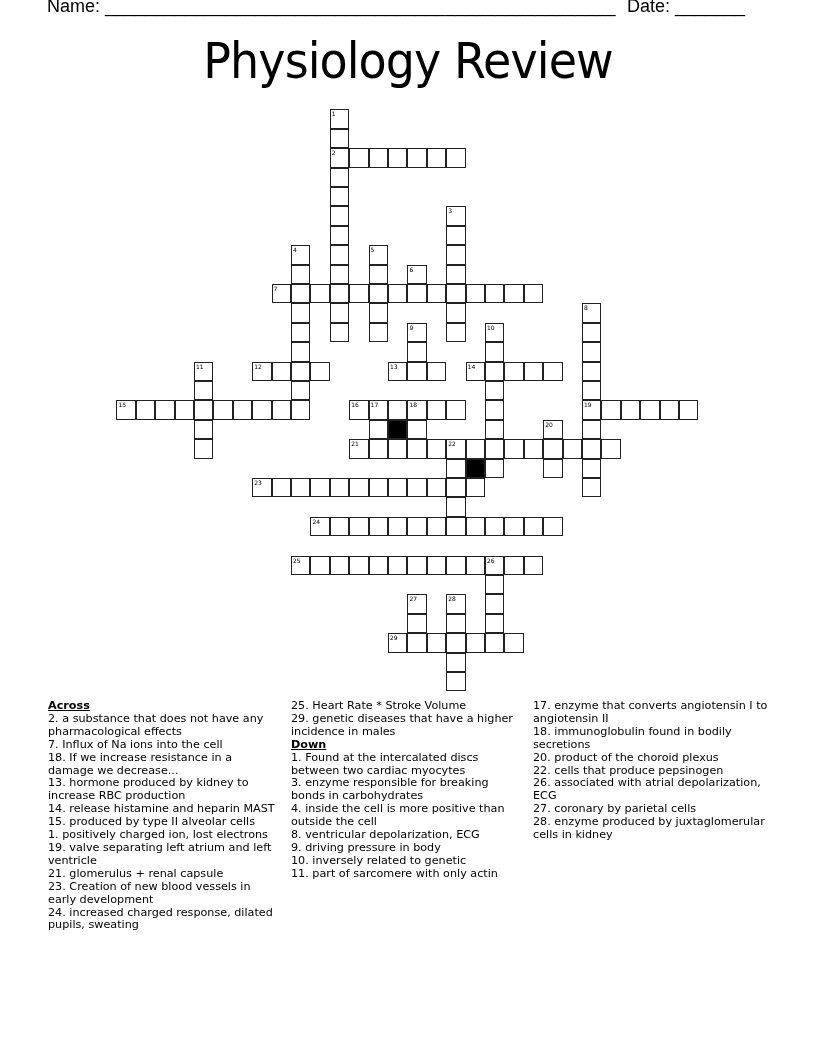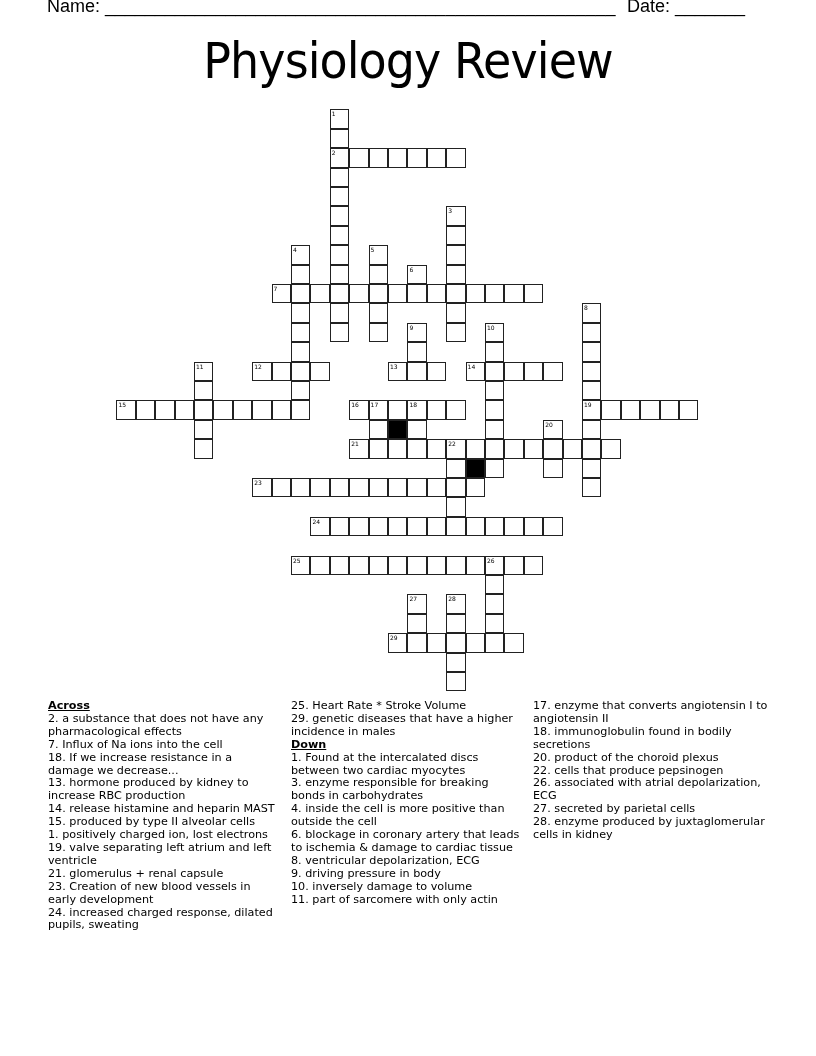--- a/index.html
+++ b/index.html
@@ -287,30 +287,29 @@
 <div id="col2" class="clues">
   <div id="across-list-b">
       <div class="clue"><span class="n">25. </span><span>Heart Rate * Stroke Volume</span></div>
       <div class="clue"><span class="n">29. </span><span>genetic diseases that have a higher incidence in males</span></div>
     </div>
   <div class="sec">Down</div>
   <div id="down-list-a">
       <div class="clue"><span class="n">1. </span><span>Found at the intercalated discs between two cardiac myocytes</span></div>
       <div class="clue"><span class="n">3. </span><span>enzyme responsible for breaking bonds in carbohydrates</span></div>
       <div class="clue"><span class="n">4. </span><span>inside the cell is more positive than outside the cell</span></div>
-      <div class="clue"><span class="n">6. </span><span>blockage in coronary artery that leads to ischemia &amp; damage to cardiac tissue</span></div>
       <div class="clue"><span class="n">8. </span><span>ventricular depolarization, ECG</span></div>
       <div class="clue"><span class="n">9. </span><span>driving pressure in body</span></div>
-      <div class="clue"><span class="n">10. </span><span>inversely damage to volume</span></div>
+      <div class="clue"><span class="n">10. </span><span>inversely related to genetic</span></div>
       <div class="clue"><span class="n">11. </span><span>part of sarcomere with only actin</span></div>
     </div>
 </div>
 <div id="col3" class="clues">
   <div id="down-list-b">
       <div class="clue"><span class="n">17. </span><span>enzyme that converts angiotensin I to angiotensin II</span></div>
       <div class="clue"><span class="n">18. </span><span>immunoglobulin found in bodily secretions</span></div>
       <div class="clue"><span class="n">20. </span><span>product of the choroid plexus</span></div>
       <div class="clue"><span class="n">22. </span><span>cells that produce pepsinogen</span></div>
       <div class="clue"><span class="n">26. </span><span>associated with atrial depolarization, ECG</span></div>
-      <div class="clue"><span class="n">27. </span><span>secreted by parietal cells</span></div>
+      <div class="clue"><span class="n">27. </span><span>coronary by parietal cells</span></div>
       <div class="clue"><span class="n">28. </span><span>enzyme produced by juxtaglomerular cells in kidney</span></div>
     </div>
 </div>
 
 </body></html>

